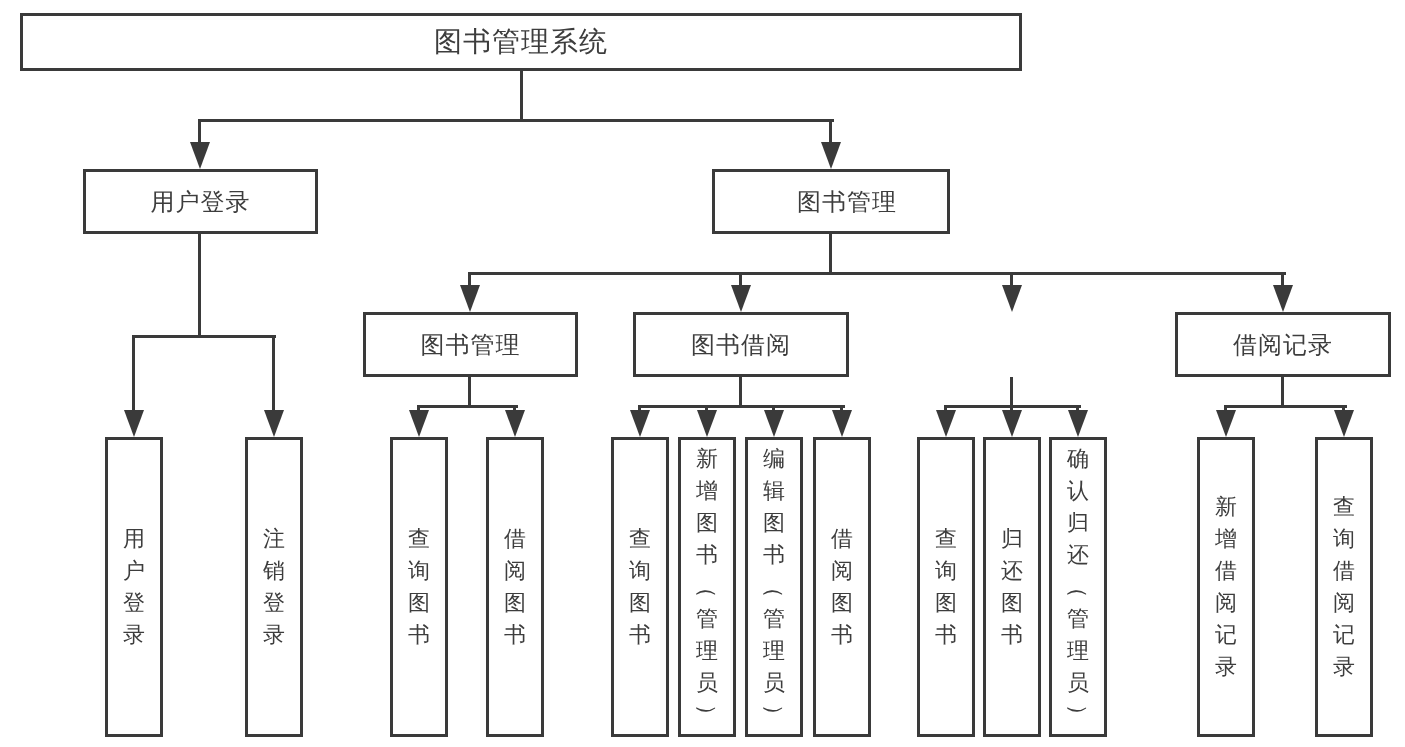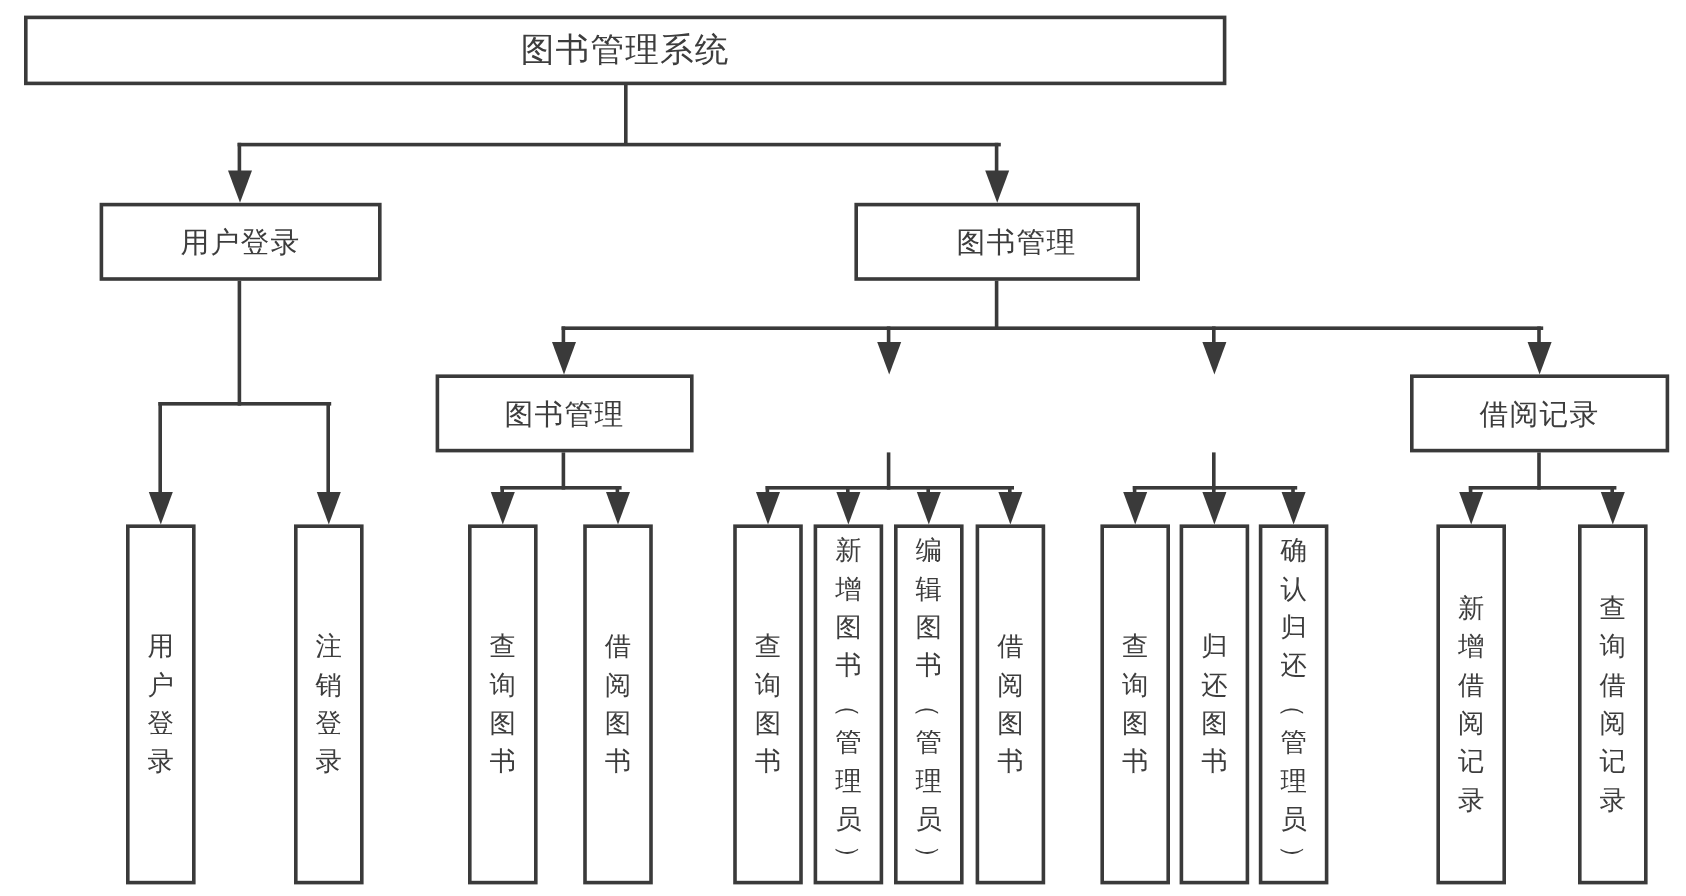--- a/index.html
+++ b/index.html
@@ -52,20 +52,23 @@
 
   <div class="node f26" style="left:83px;top:169px;width:235px;height:65px;">
     <span>用户登录</span>
   </div>
   <div class="node f26" style="left:712px;top:169px;width:238px;height:65px;padding-left:32px;">
     <span>图书管理</span>
   </div>
 
   <div class="node f26" style="left:363px;top:312px;width:215px;height:65px;">
     <span>图书管理</span>
+  </div>
+  <div class="node f26" style="left:633px;top:312px;width:216px;height:65px;">
+    <span>图书借阅</span>
   </div>
   <div class="node f26" style="left:1175px;top:312px;width:216px;height:65px;">
     <span>借阅记录</span>
   </div>
 
   <div class="vnode" style="left:105px;">
       <span class="vchar">用</span>
       <span class="vchar">户</span>
       <span class="vchar">登</span>
       <span class="vchar">录</span>

